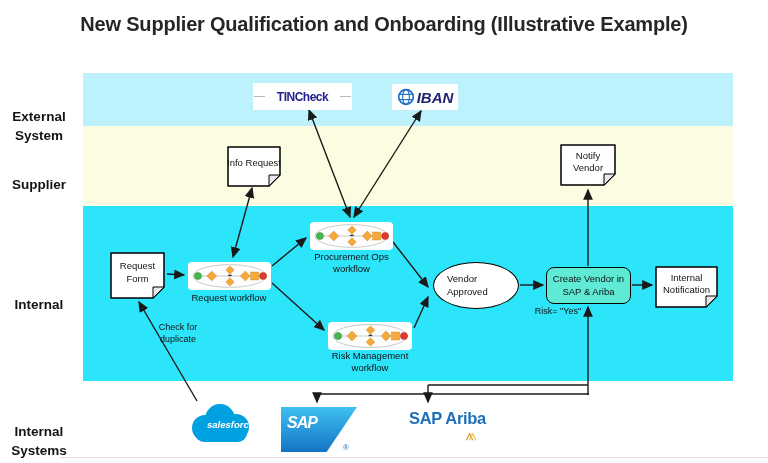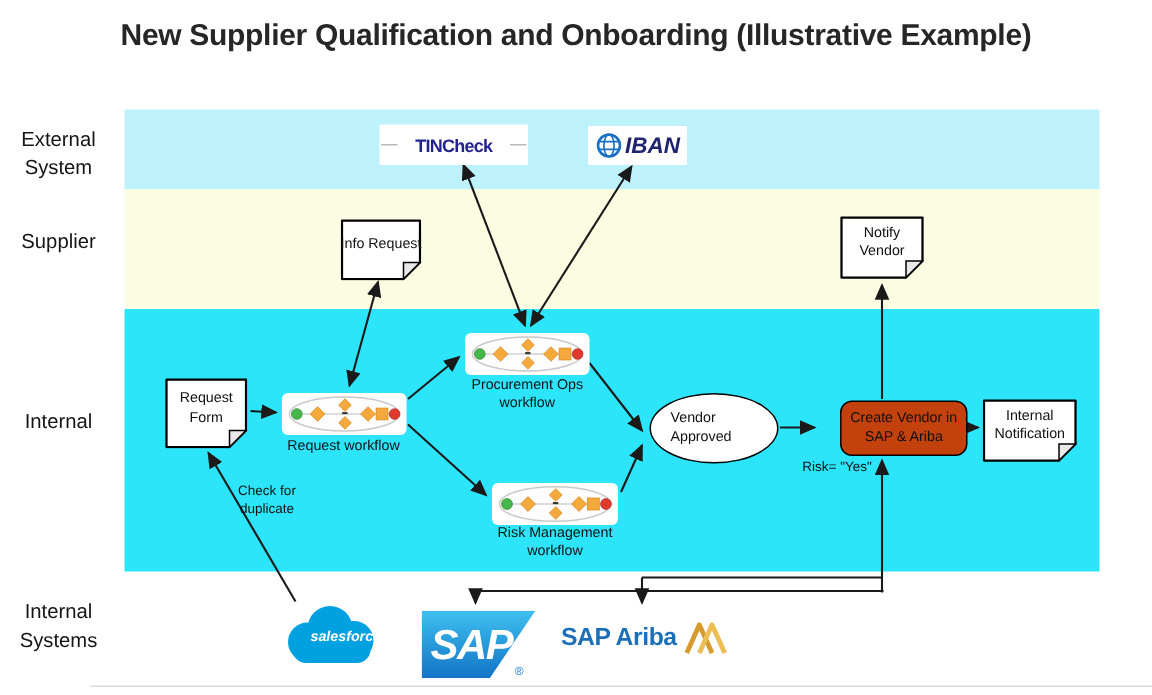--- a/index.html
+++ b/index.html
@@ -8,32 +8,32 @@
 
   .title{position:absolute; left:0; right:0; top:13px; text-align:center;
          font-size:20px; font-weight:600; color:#262626; letter-spacing:-0.2px;}
 
   .lane{position:absolute; left:83px; width:650px;}
   .lane-external{top:73px; height:53px; background:#bdf2fc;}
   .lane-supplier{top:126px; height:80px; background:#fcfce2;}
   .lane-internal{top:206px; height:175px; background:#2de5fa;}
 
   .lane-label{position:absolute; left:0; width:78px; text-align:center;
-              font-size:13.5px; font-weight:normal; color:#141414; line-height:1.4;}
+              font-size:13.5px; font-weight:bold; color:#141414; line-height:1.4;margin-top:24px;}
 
   svg.connectors{position:absolute; left:0; top:0; width:768px; height:463px; pointer-events:none;}
 
   .doc{position:absolute; display:flex; align-items:center; justify-content:center;
        text-align:center; font-size:9.5px; line-height:1.3; color:#111;}
   .doc .doc-bg{position:absolute; inset:0;}
   .doc span{position:relative; padding-bottom:6px;}
 
   .roundbox{position:absolute; display:flex; align-items:center; justify-content:center;
             text-align:center; font-size:9.5px; line-height:1.3; color:#111;
-            background:#c2410c; border:1.5px solid #000; border-radius:8px; box-sizing:border-box;margin-left:14px;}
+            background:#5eead4; border:1.5px solid #000; border-radius:8px; box-sizing:border-box;}
   .ellipse{position:absolute; display:flex; align-items:center; justify-content:center;
            text-align:left; font-size:9.5px; line-height:1.3; color:#111;
            background:#fff; border:1.5px solid #000; border-radius:50%; box-sizing:border-box;}
 
   .wf-icon{position:absolute; background:#fff; border-radius:4px;}
   .wf-icon svg{display:block;}
   .wf-label{position:absolute; text-align:center; font-size:9.5px; line-height:1.25; color:#111;}
 
   .note{position:absolute; text-align:center; font-size:9px; line-height:1.3; color:#111;}
 
@@ -49,25 +49,25 @@
 
   .logo-salesforce{position:absolute; left:188px; top:402px; width:66px; height:45px;}
   .logo-salesforce .sf-text{position:absolute; left:0; right:0; top:17px; text-align:right;
              color:#fff; font-size:9.5px; font-style:italic; font-weight:600;}
 
   .logo-sap{position:absolute; left:281px; top:407px; width:76px; height:45px;}
   .logo-sap .sap-shape{position:absolute; inset:0;
         background:linear-gradient(180deg,#3fc0f0 0%, #1274c5 100%);
         clip-path:polygon(0 0,100% 0,60% 100%,0 100%);}
   .logo-sap .sap-text{position:absolute; left:6px; top:7px; color:#fff;
-        font-size:28px; font-weight:900; font-style:italic; letter-spacing:-1px;text-align:center;}
+        font-size:16px; font-weight:900; font-style:italic; letter-spacing:-1px;text-align:center;}
   .logo-sap .sap-reg{position:absolute; right:8px; bottom:0; font-size:8px; color:#1274c5;}
 
   .logo-sapariba{position:absolute; left:374px; top:409px; width:112px; height:32px;
-        display:flex; align-items:center; gap:4px;}
+        display:flex; align-items:flex-end; gap:4px;flex-direction:column;}
   .logo-sapariba .ariba-text{font-size:16.5px; font-weight:700; color:#1d70b7; letter-spacing:-0.3px;}
 
   .bottom-rule{position:absolute; left:60px; top:457px; width:708px; height:1px; background:#dcdcdc;}
 </style>
 </head>
 <body>
 
 <div id="canvas">
 
   <div class="title">New Supplier Qualification and Onboarding (Illustrative Example)</div>

